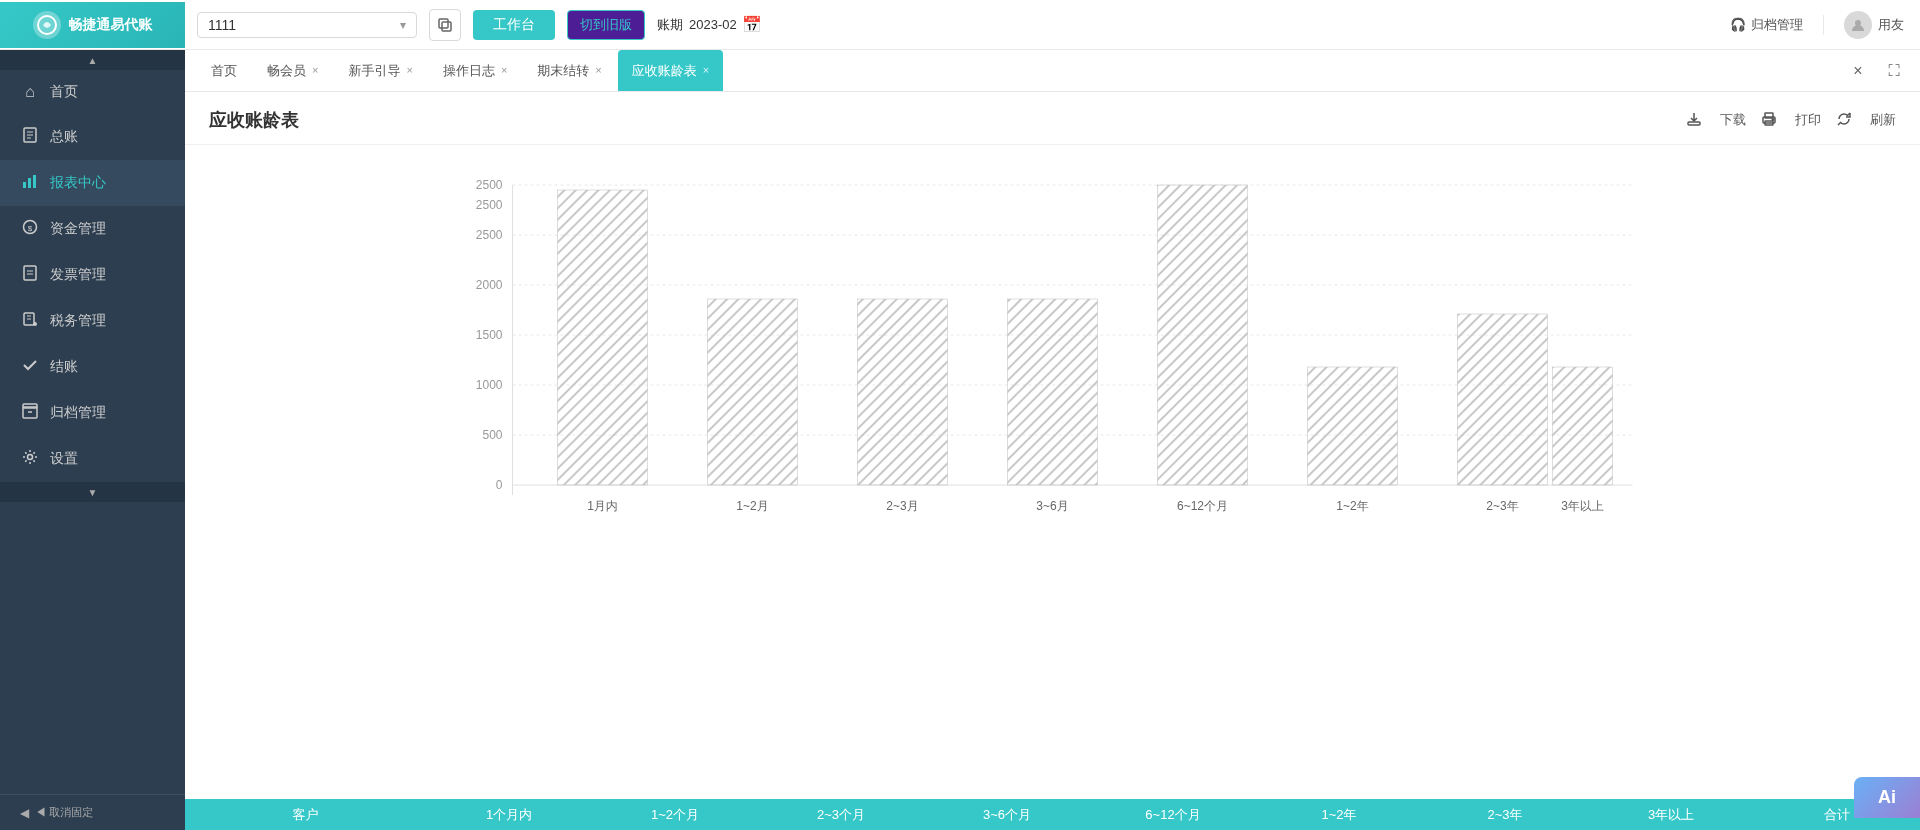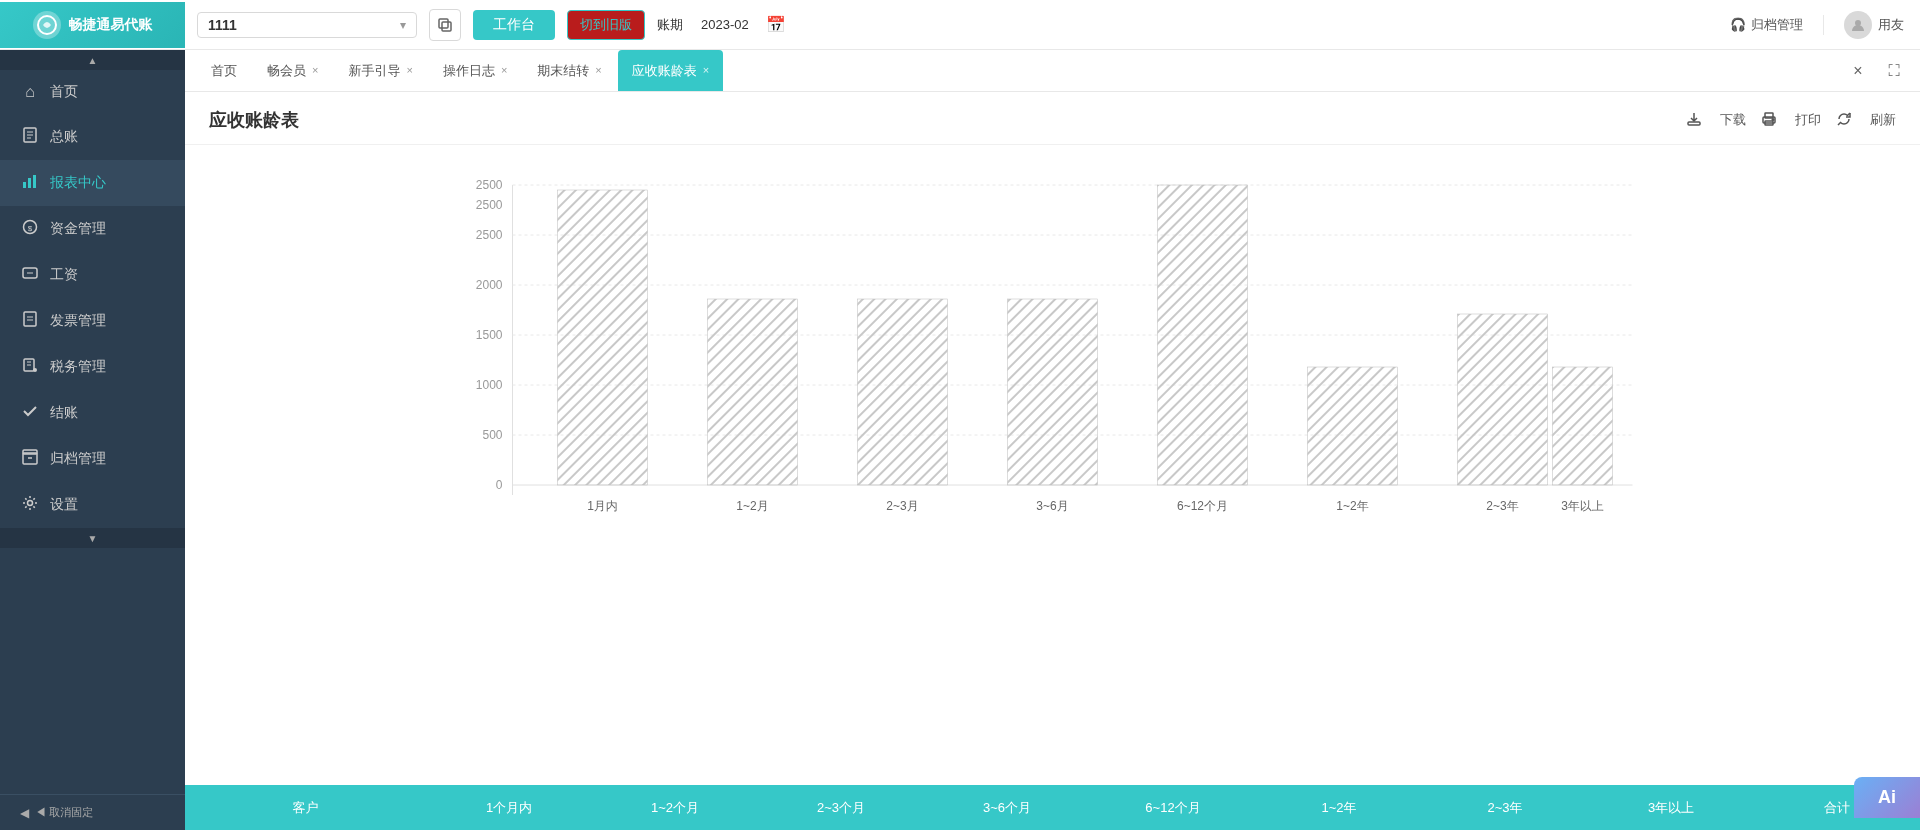--- a/index.html
+++ b/index.html
@@ -53,21 +53,20 @@
       border: 1px solid #d9d9d9;
       border-radius: 4px;
       padding: 4px 10px;
       cursor: pointer;
       background: white;
     }
     .company-name {
       flex: 1;
       font-size: 14px;
       color: #333;
-      font-weight: bold;
     }
     .chevron-icon { color: #999; font-size: 12px; }
     .copy-icon-btn {
       width: 32px;
       height: 32px;
       border: 1px solid #d9d9d9;
       border-radius: 4px;
       display: flex;
       align-items: center;
       justify-content: center;
@@ -81,31 +80,31 @@
       border: none;
       border-radius: 4px;
       padding: 6px 20px;
       font-size: 14px;
       cursor: pointer;
       font-family: inherit;
     }
     .switch-btn {
       border: 1px solid #36c8c8;
       color: #36c8c8;
-      background: #b91c1c;
+      background: #4c1d95;
       border-radius: 4px;
       padding: 5px 12px;
       font-size: 13px;
       cursor: pointer;
       font-family: inherit;
     }
     .period-area {
       display: flex;
       align-items: center;
-      gap: 18px;
+      gap: 6px;
       font-size: 13px;
       color: #333;
     }
     .calendar-icon { font-size: 16px; color: #36c8c8; }
     .header-right {
       margin-left: auto;
       display: flex;
       align-items: center;
       gap: 20px;
     }
@@ -296,21 +295,21 @@
       overflow: hidden;
       position: relative;
     }
     .chart-svg {
       width: 100%;
       height: 380px;
     }
 
     
     .table-header-bar {
-      height: 45px;
+      height: 31px;
       background: #36c8c8;
       display: flex;
       align-items: center;
       flex-shrink: 0;
     }
     .table-col {
       flex: 1;
       text-align: center;
       color: white;
       font-size: 13px;
@@ -419,29 +418,20 @@
       <span style="color:#36c8c8;">报表中心</span>
     </div>
     <div class="sidebar-item">
       <span class="sidebar-item-icon">
         <svg width="16" height="16" viewBox="0 0 16 16">
             <circle cx="8" cy="8" r="6.5" fill="none" stroke="#ccc" stroke-width="1.5"></circle>
             <text x="8" y="11.5" text-anchor="middle" font-size="8" fill="#ccc">$</text>
           </svg>
       </span>
       <span>资金管理</span>
-    </div>
-    <div class="sidebar-item">
-      <span class="sidebar-item-icon">
-        <svg width="16" height="16" viewBox="0 0 16 16">
-            <rect x="1" y="3" width="14" height="10" rx="2" fill="none" stroke="#ccc" stroke-width="1.5"></rect>
-            <line x1="5" y1="8" x2="11" y2="8" stroke="#ccc" stroke-width="1"></line>
-          </svg>
-      </span>
-      <span>工资</span>
     </div>
     <div class="sidebar-item">
       <span class="sidebar-item-icon">
         <svg width="16" height="16" viewBox="0 0 16 16">
             <rect x="2" y="1" width="12" height="14" rx="1" fill="none" stroke="#ccc" stroke-width="1.5"></rect>
             <line x1="5" y1="6" x2="11" y2="6" stroke="#ccc" stroke-width="1"></line>
             <line x1="5" y1="9" x2="11" y2="9" stroke="#ccc" stroke-width="1"></line>
           </svg>
       </span>
       <span>发票管理</span>

